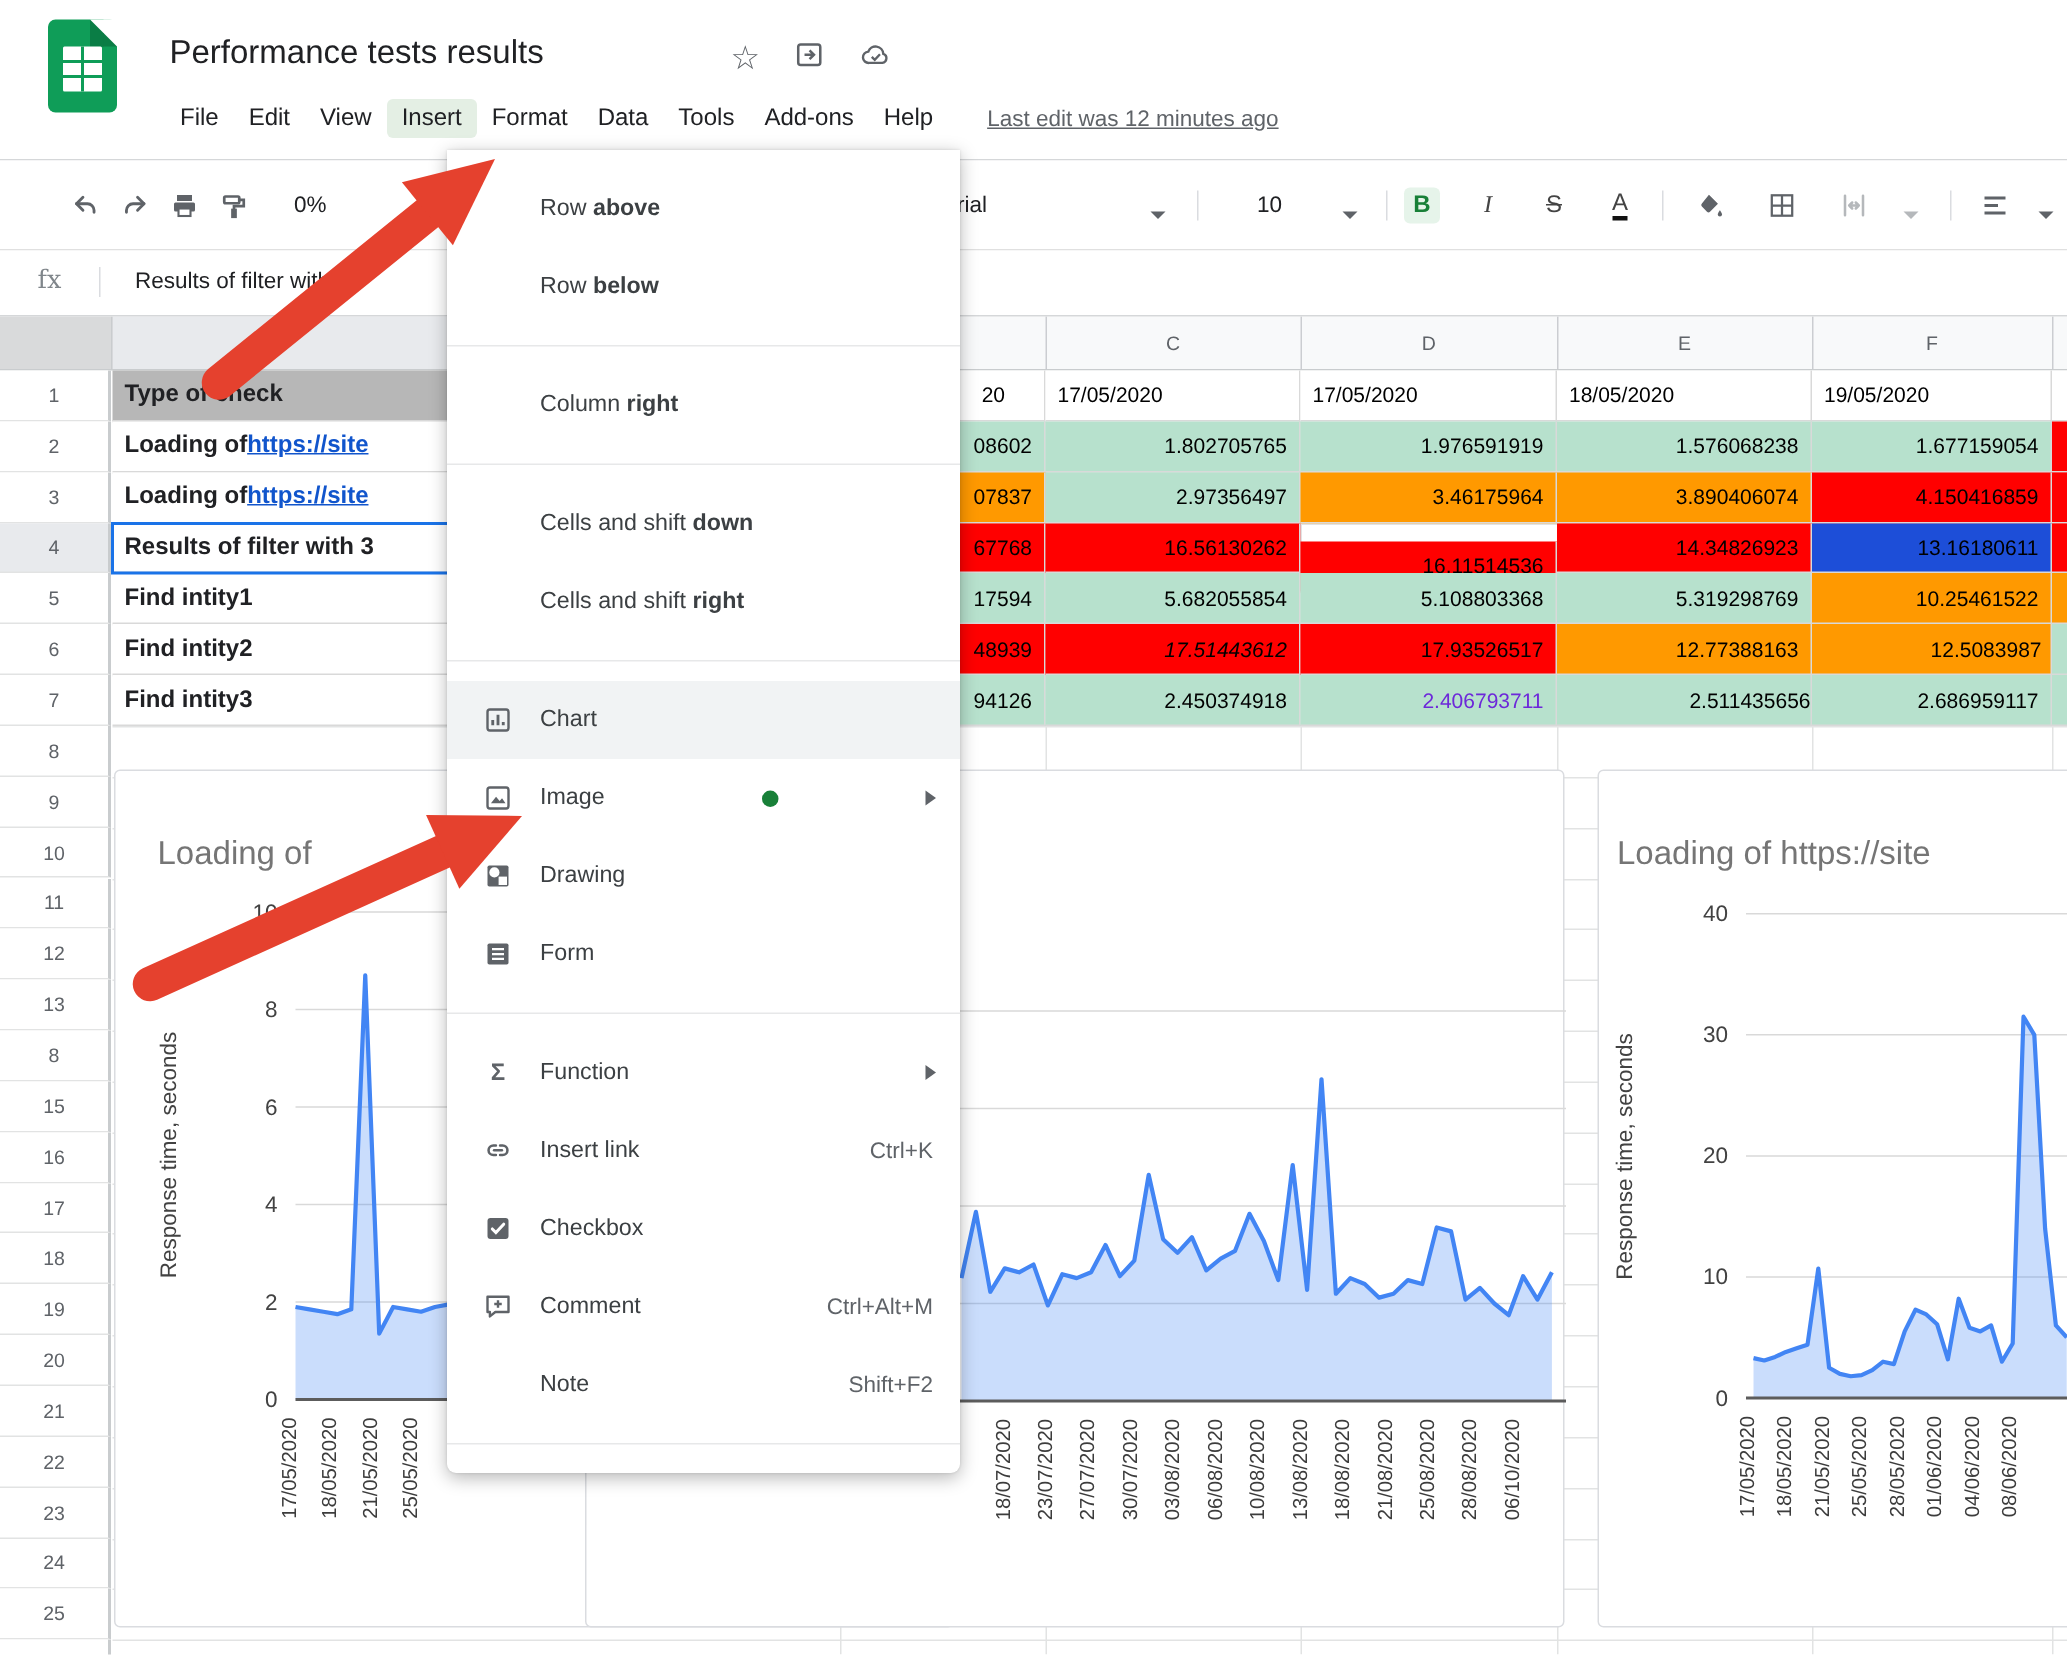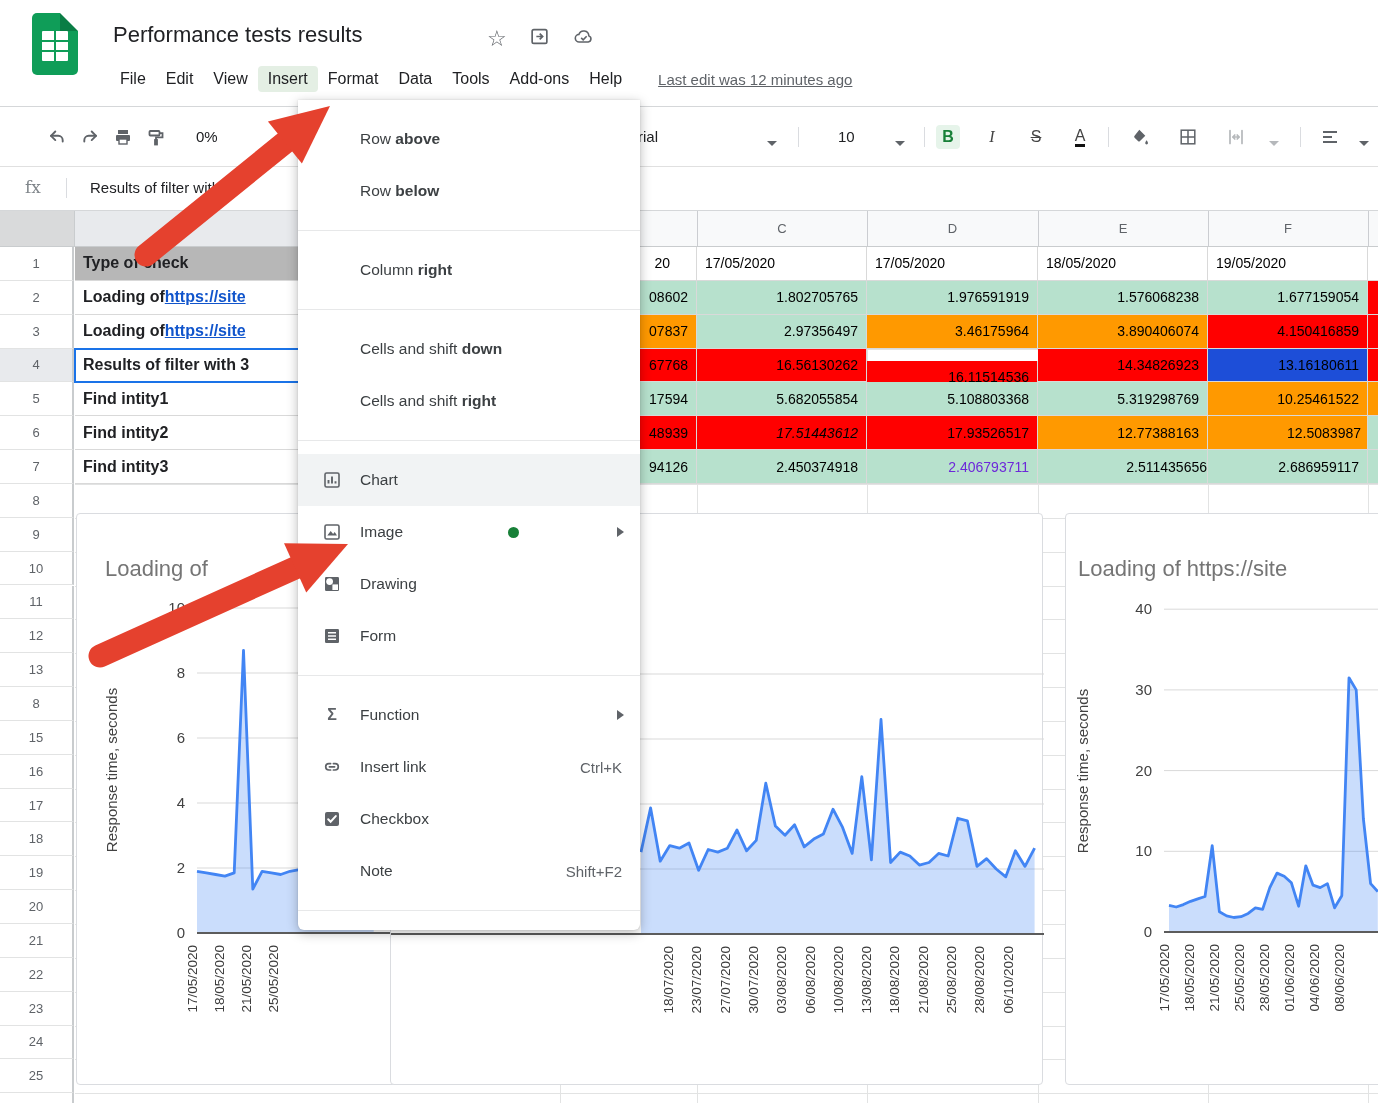--- a/index.html
+++ b/index.html
@@ -479,20 +479,30 @@
     <div class="menu-item">
       <span class="ic"><svg width="20" height="20" viewBox="0 0 20 20">
           <g>
             <rect x="3" y="3" width="14" height="14" rx="2" fill="#5f6368"></rect>
             <path d="M6.2 10.3l2.4 2.4 5.2-5.6" stroke="#fff" stroke-width="2" fill="none" stroke-linecap="round"></path>
           </g>
         </svg></span>
       <span class="lbl">Checkbox</span>
     </div>
     <div class="menu-item">
+      <span class="ic"><svg width="20" height="20" viewBox="0 0 20 20">
+          <g fill="none" stroke="#5f6368" stroke-width="1.6">
+            <path d="M3 3.5h14v10.2H8.2L4.6 16.6v-2.9H3z" stroke-linejoin="round"></path>
+            <path d="M10 5.8v5M7.5 8.3h5"></path>
+          </g>
+        </svg></span>
+      <span class="lbl">Comment</span>
+      <span class="sc">Ctrl+Alt+M</span>
+    </div>
+    <div class="menu-item">
       <span class="lbl">Note</span>
       <span class="sc">Shift+F2</span>
     </div>
     <div class="menu-div"></div>
   </div>
 
 <svg id="arrows" width="1378" height="1103">
     <g>
       <line x1="146" y1="255" x2="289.5883818500716" y2="138.72462556706157" stroke="#e5412e" stroke-width="23" stroke-linecap="round"></line>
       <polygon points="330,106 301.91713533874645,163.48349947956996 267.9338703267979,121.5175883238751" fill="#e5412e"></polygon>

